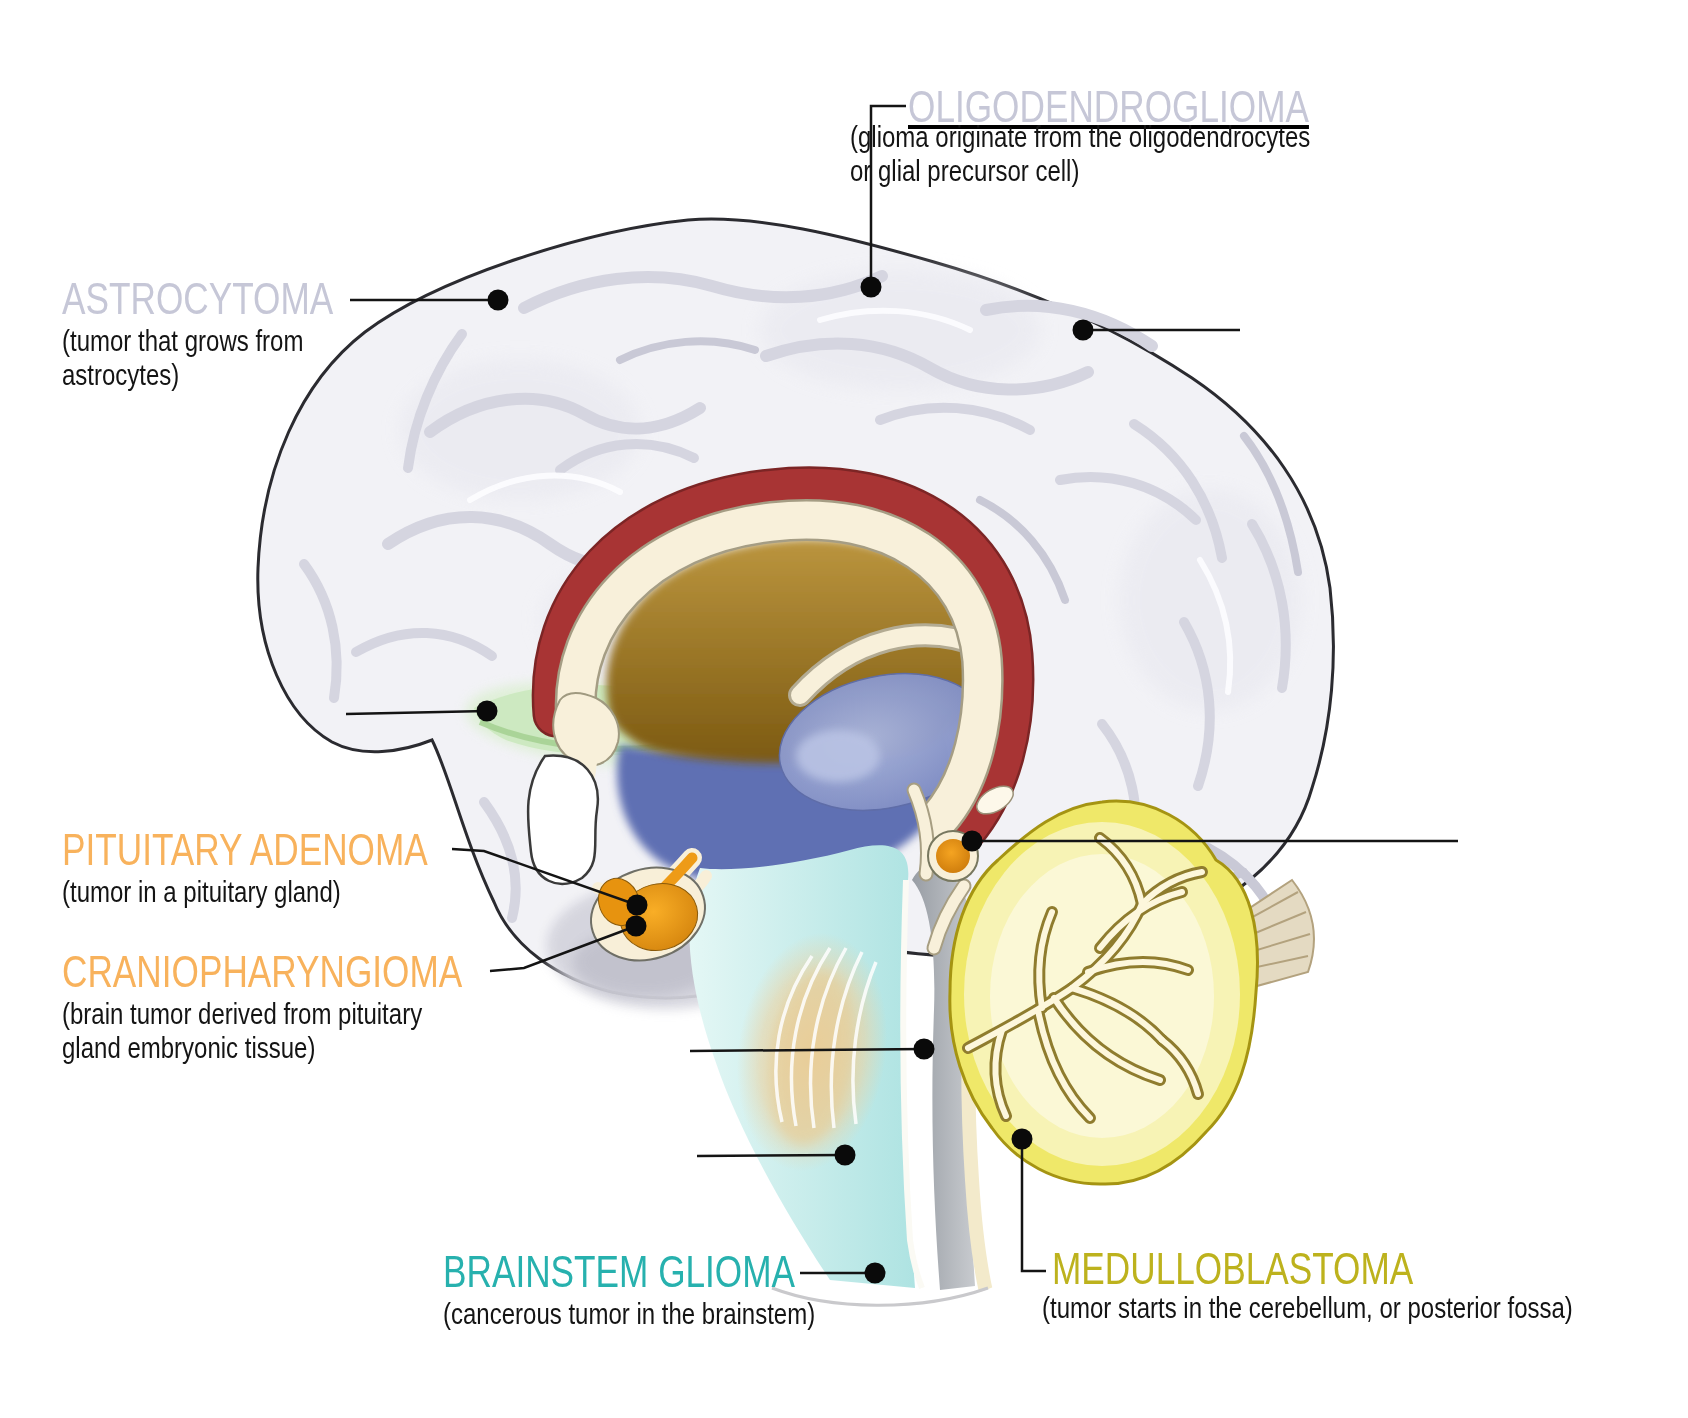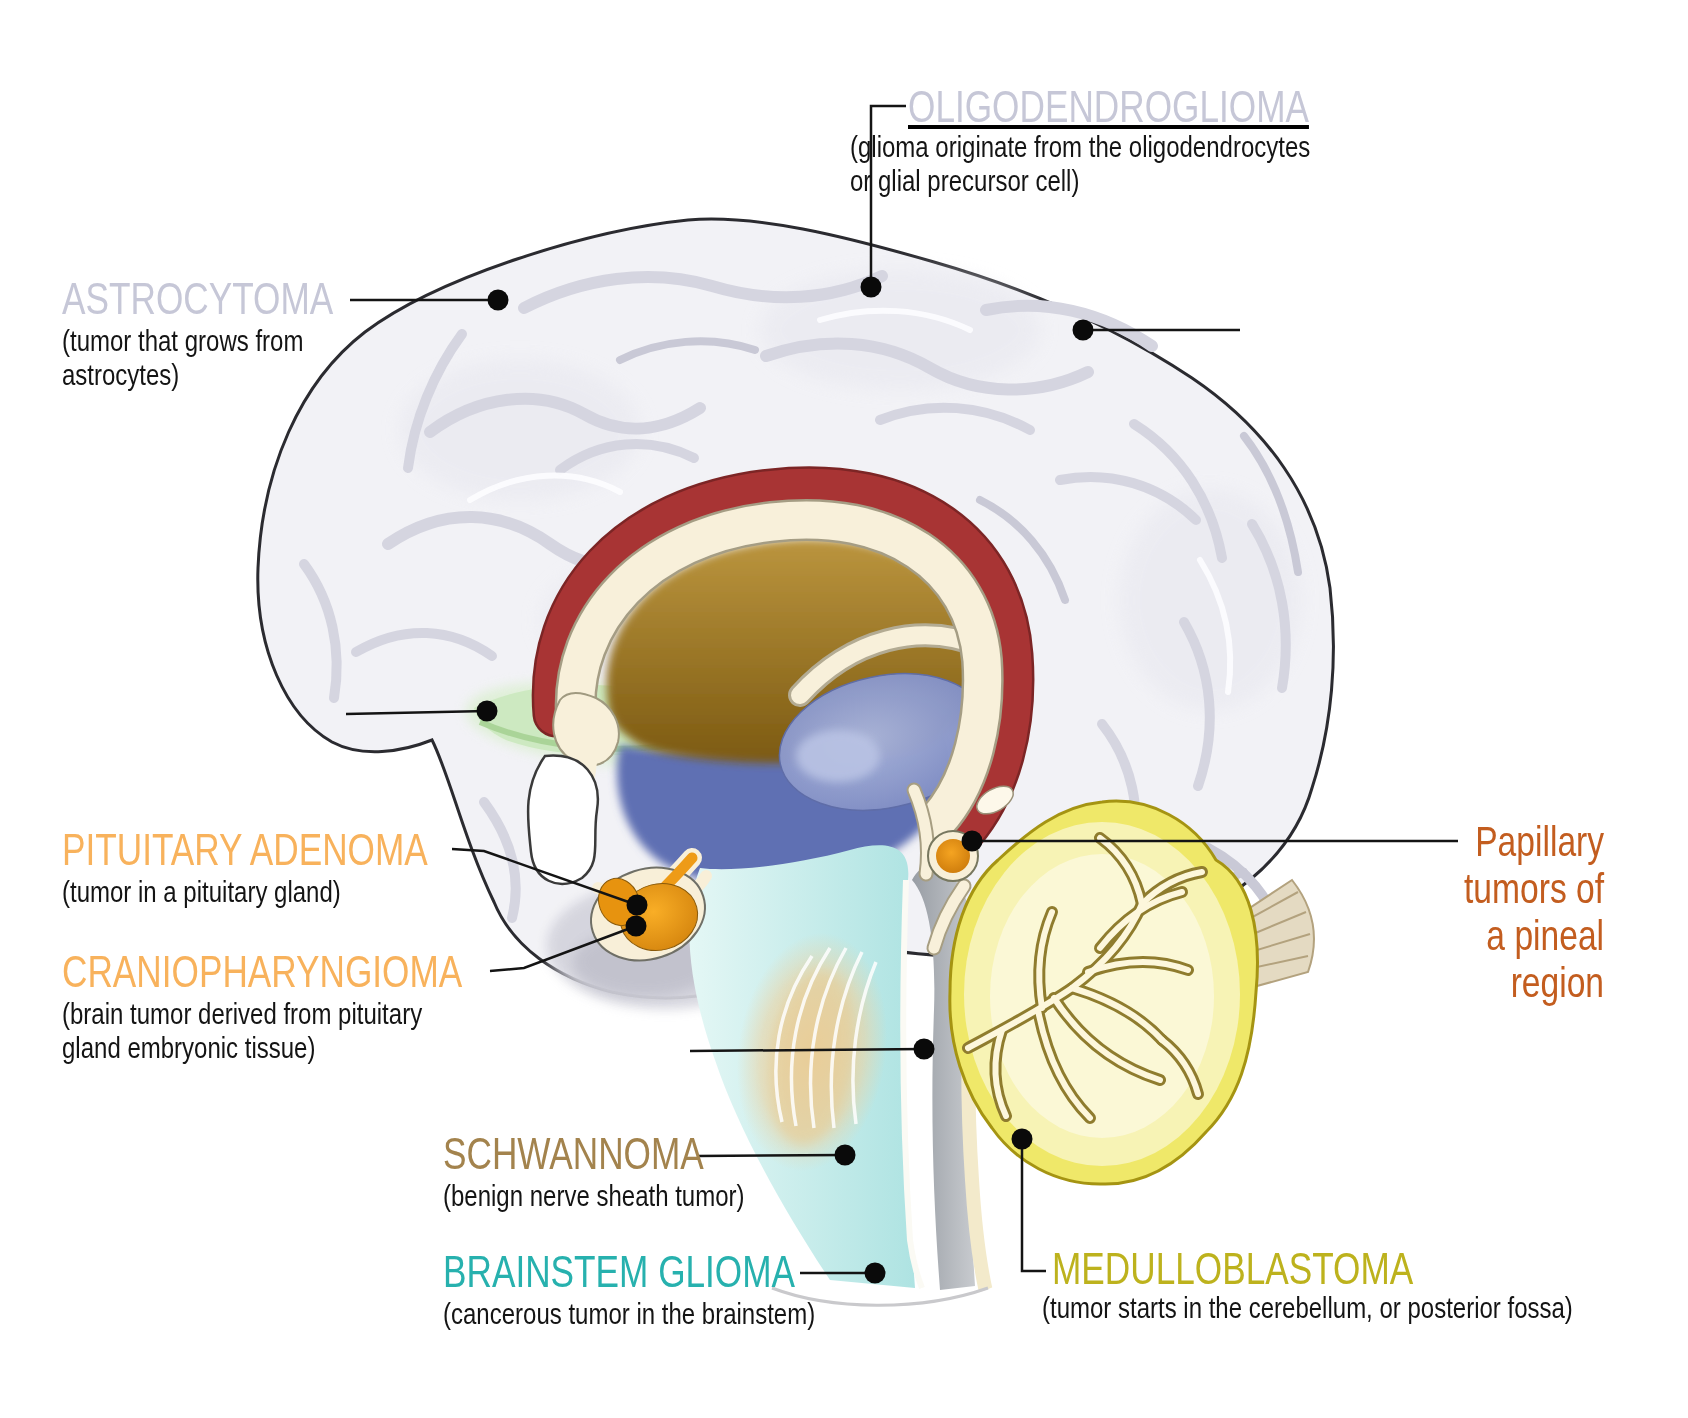--- a/index.html
+++ b/index.html
@@ -10,21 +10,21 @@
   .label .title{font-size:44px;line-height:1.04;font-weight:400;white-space:pre;
                 transform:scaleX(.8);transform-origin:left top;letter-spacing:0px;}
   .label .desc{font-size:30px;line-height:34px;font-weight:400;white-space:pre;
                transform:scaleX(.8);transform-origin:left top;margin-top:2px;}
   .label.right-align{text-align:right;}
   .label.right-align .title{transform-origin:right top;line-height:47px;font-size:42px;}
   #lbl-meningioma .title{font-size:46px;}
   
   #lbl-astrocytoma{left:62px;top:276px;}
   #lbl-oligodendroglioma-title{left:908px;top:84px;text-decoration:underline;}
-  #lbl-oligodendroglioma-desc{left:850px;top:118px;margin-top:10px;}
+  #lbl-oligodendroglioma-desc{left:850px;top:118px;}
   #lbl-meningioma{left:1278px;top:297px;}
   #lbl-optic-glioma{left:62px;top:691px;}
   #lbl-pituitary-adenoma{left:62px;top:827px;}
   #lbl-craniopharyngioma{left:62px;top:949px;}
   #lbl-ependymoma{left:443px;top:1031px;}
   #lbl-schwannoma{left:443px;top:1131px;}
   #lbl-brainstem-glioma{left:443px;top:1249px;}
   #lbl-medulloblastoma-title{left:1052px;top:1246px;}
   #lbl-medulloblastoma-desc{left:1042px;top:1289px;}
   #lbl-papillary{right:84px;top:818px;}
@@ -298,37 +298,27 @@
     <div class="desc" style="color: rgb(20, 20, 20);">(brain tumor derived from pituitary
 gland embryonic tissue)</div>
   </div>
 
   <div class="label" id="lbl-pituitary-adenoma">
     <div class="title" style="color: rgb(248, 178, 92);">PITUITARY ADENOMA</div>
     <div class="desc" style="color: rgb(20, 20, 20);">(tumor in a pituitary gland)</div>
   </div>
 
 
-  <div class="label" id="lbl-schwannoma">
-    <div class="title" style="color: rgb(163, 131, 77);">SCHWANNOMA</div>
-    <div class="desc" style="color: rgb(20, 20, 20);">(benign nerve sheath tumor)</div>
-  </div>
 
   <div class="label" id="lbl-brainstem-glioma">
     <div class="title" style="color: rgb(39, 177, 174);">BRAINSTEM GLIOMA</div>
     <div class="desc" style="color: rgb(20, 20, 20);">(cancerous tumor in the brainstem)</div>
   </div>
 
   <div class="label" id="lbl-medulloblastoma-title">
     <div class="title" style="color: rgb(189, 178, 29);">MEDULLOBLASTOMA</div>
   </div>
   <div class="label" id="lbl-medulloblastoma-desc">
     <div class="desc" style="color: rgb(20, 20, 20);">(tumor starts in the cerebellum, or posterior fossa)</div>
   </div>
 
-  <div class="label right-align" id="lbl-papillary">
-    <div class="title" style="color: rgb(195, 93, 31);">Papillary
-tumors of
-a pineal
-region</div>
-  </div>
 
 </div>
 
 </body></html>

